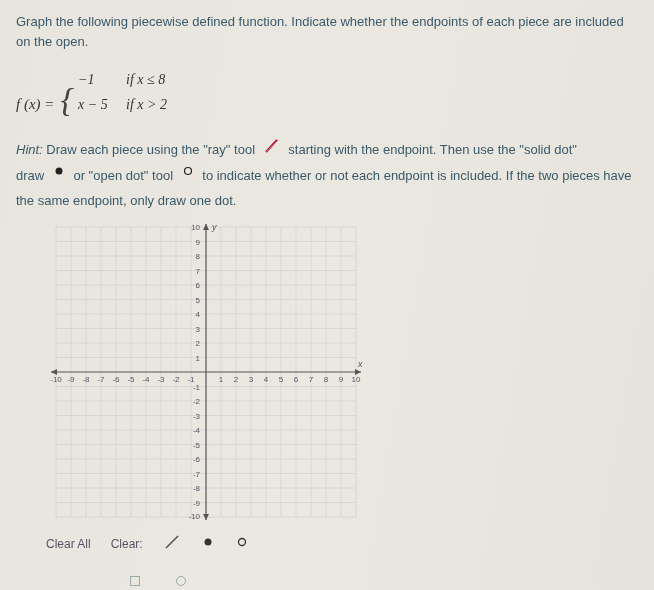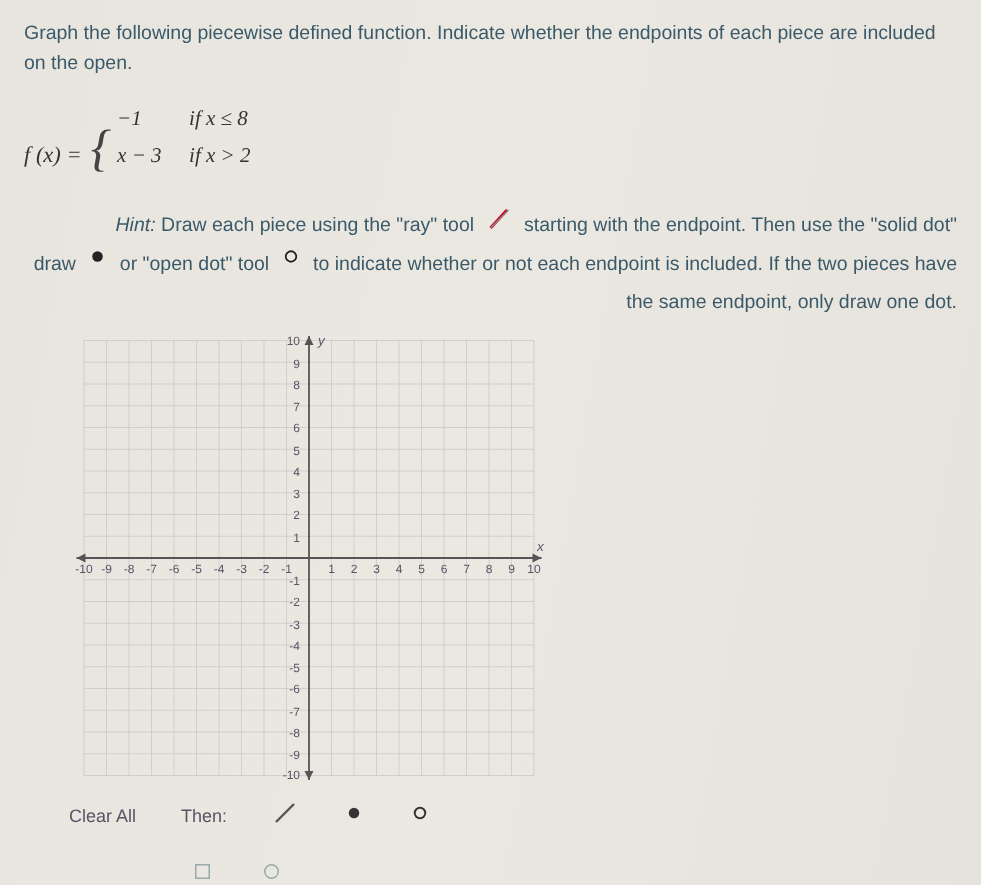--- a/index.html
+++ b/index.html
@@ -16,44 +16,44 @@
     overflow: hidden;
   }
   .question { color: #3a5a6a; margin-bottom: 18px; }
   .formula-row { display: flex; align-items: flex-end; margin: 14px 0 22px 0; font-family: 'Times New Roman', serif; font-style: italic; color: #333; }
   .fx { font-size: 15px; margin-right: 6px; }
   .brace { font-size: 34px; font-weight: 100; line-height: 30px; margin-right: 4px; color: #444; }
   .cases { display: flex; flex-direction: column; gap: 4px; font-size: 14px; }
   .case-row { display: flex; }
   .case-val { width: 48px; }
   .case-cond { }
-  .hint-block { color: #3a5a6a; line-height: 1.9; text-align: right; }
+  .hint-block { color: #3a5a6a; line-height: 1.9; }
   .hint-label { font-style: italic; }
   .inline-icon { display: inline-block; vertical-align: middle; margin: 0 4px; }
   .graph-area { margin: 10px 0 0 30px; }
-  .toolbar { display: flex; align-items: center; gap: 30px; margin-top: 6px; margin-left: 30px; color: #556; font-size: 12px; }
+  .toolbar { display: flex; align-items: center; gap: 20px; margin-top: 6px; margin-left: 30px; color: #556; font-size: 12px; }
   .bottom-row { position: absolute; bottom: 4px; left: 130px; display: flex; align-items: center; gap: 18px; color: #7a8a9a; font-size: 11px; }
   .bottom-row .cb { width: 10px; height: 10px; border: 1px solid #9aa; display: inline-block; }
   .bottom-row .rb { width: 10px; height: 10px; border: 1px solid #9aa; border-radius: 50%; display: inline-block; }
 </style>
 </head>
 <body>
 
 <div class="question">Graph the following piecewise defined function. Indicate whether the endpoints of each piece are included on the open.</div>
 
 <div class="formula-row">
   <span class="fx">f (x) =</span>
   <span class="brace">{</span>
   <div class="cases">
     <div class="case-row">
       <span class="case-val">−1</span>
       <span class="case-cond">if  x ≤ 8</span>
     </div>
     <div class="case-row">
-      <span class="case-val">x − 3</span>
+      <span class="case-val">x − 5</span>
       <span class="case-cond">if  x &gt; 2</span>
     </div>
   </div>
 </div>
 
 <div class="hint-block">
   <span class="hint-label">Hint:</span>
   <span>Draw each piece using the "ray" tool</span>
   <span class="inline-icon">
     <svg width="18" height="18">
@@ -175,21 +175,21 @@
           <text x="-6" y="147" text-anchor="end">-10</text>
       </g>
       <text x="152" y="-5" font-size="9" fill="#556" font-style="italic">x</text>
       <text x="6" y="-142" font-size="9" fill="#556" font-style="italic">y</text>
     </g>
   </svg>
 </div>
 
 <div class="toolbar">
   <span>Clear All</span>
-  <span>Then:</span>
+  <span>Clear:</span>
   <span>
     <svg width="18" height="18">
         <line x1="3" y1="15" x2="15" y2="3" stroke="#555" stroke-width="1.6"></line>
       </svg>
   </span>
   <span>
     <svg width="14" height="14">
         <circle cx="7" cy="7" r="3.5" fill="#333"></circle>
       </svg>
   </span>

